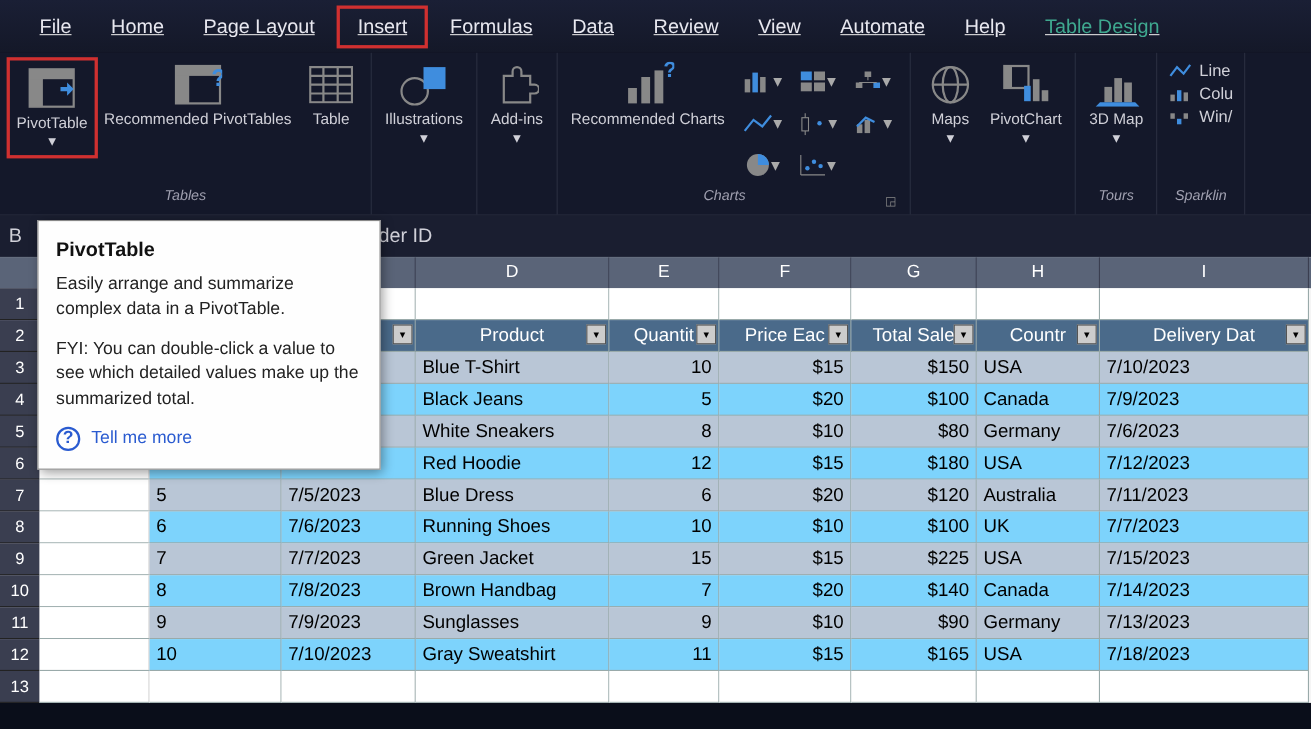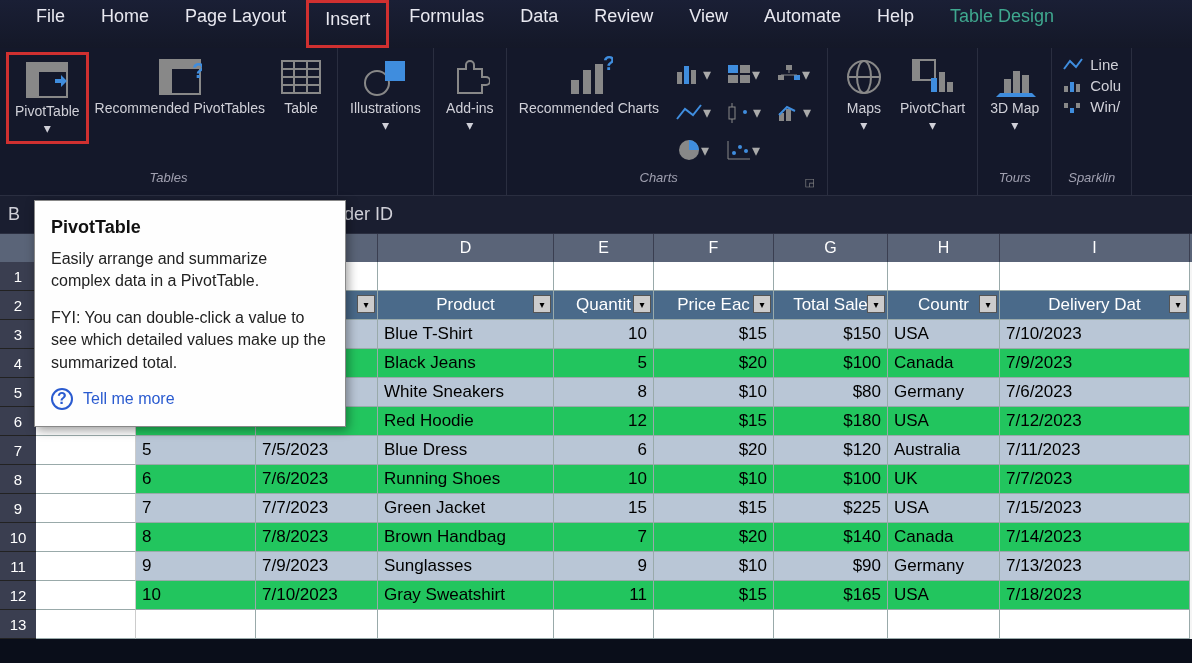--- a/index.html
+++ b/index.html
@@ -1,19 +1,19 @@
 <!DOCTYPE html>
 <html><head>
 <meta charset="utf-8">
 <style>
 * { box-sizing: border-box; margin: 0; padding: 0; font-family: 'Segoe UI', Arial, sans-serif; }
 body { background: #0a0e1a; color: #e0e0e0; width: 1192px; height: 663px; overflow: hidden; position: relative; }
 
 
-.menubar { height: 48px; display: flex; padding: 0 20px; gap: 4px; background: linear-gradient(to bottom, #1a1f35, #141828); }
+.menubar { height: 48px; display: flex; align-items: center; padding: 0 20px; gap: 4px; background: linear-gradient(to bottom, #1a1f35, #141828); text-decoration: underline; }
 .menu-item { padding: 6px 16px; font-size: 18px; color: #e8e8f0; cursor: pointer; }
 .menu-item.active { border: 3px solid #d03030; }
 .menu-item.td { color: #3fa88f; }
 
 
 .ribbon { height: 148px; background: #14182a; display: flex; border-bottom: 1px solid #2a2e40; }
 .ribbon-group { display: flex; flex-direction: column; align-items: center; padding: 4px 6px; border-right: 1px solid #2a2e40; }
 .ribbon-row { display: flex; height: 118px; align-items: flex-start; }
 .ribbon-btn { display: inline-flex; flex-direction: column; align-items: center; justify-content: flex-start; padding: 4px 6px; color: #d0d0d8; font-size: 14px; text-align: center; cursor: pointer; min-width: 60px; }
 .ribbon-btn .icon-box { height: 42px; display: flex; align-items: center; justify-content: center; margin-bottom: 2px; }
@@ -39,21 +39,21 @@
 .col-hdr { color: #fff; font-size: 16px; display:flex; align-items:center; justify-content:center; border-right: 1px solid #3a3e50; background: #5a6478; }
 .grid-body { display: flex; }
 .row-hdrs { display:flex; flex-direction:column; width:36px; }
 .row-hdr { height: 29px; background: #3a3e50; color: #fff; font-size: 15px; display:flex; align-items:center; justify-content:center; border-bottom:1px solid #222; }
 .cells { flex: 1; }
 .cell-row { display:flex; height:29px; }
 .cell { border-right:1px solid #9aa; border-bottom:1px solid #9aa; font-size:17px; padding: 2px 6px; color:#000; display:flex; align-items:center; overflow:hidden; white-space:nowrap; }
 .cell.num { justify-content:flex-end; }
 .hdr-row .cell { background: #4a6a8a; color: #fff; font-weight: 500; position:relative; justify-content:center; }
 .band-a .cell { background: #b9c6d6; }
-.band-b .cell { background: #22c55e; }
+.band-b .cell { background: #7dd3fc; }
 .filter-btn { position:absolute; right:2px; top:4px; width:18px; height:18px; background:#ccc; border:1px solid #555; display:flex; align-items:center; justify-content:center; font-size:10px; color:#000; }
 .blank-row .cell { background: #fff; }
 
 
 .tooltip { position: absolute; left: 34px; top: 200px; width: 312px; background: #fefefe; border: 1px solid #888; box-shadow: 2px 3px 10px rgba(0,0,0,0.4); padding: 16px; color: #222; font-size: 16px; z-index: 50; }
 .tooltip h3 { font-size: 18px; font-weight: 700; margin-bottom: 10px; color: #111; }
 .tooltip p { margin-bottom: 14px; line-height: 1.4; }
 .tooltip .more { display:flex; align-items:center; gap:10px; color:#2a5bd0; font-size:16px; cursor:pointer; }
 .tooltip .more .q { width:22px; height:22px; border:2px solid #2a5bd0; border-radius:50%; display:flex; align-items:center; justify-content:center; font-weight:700; }
 

